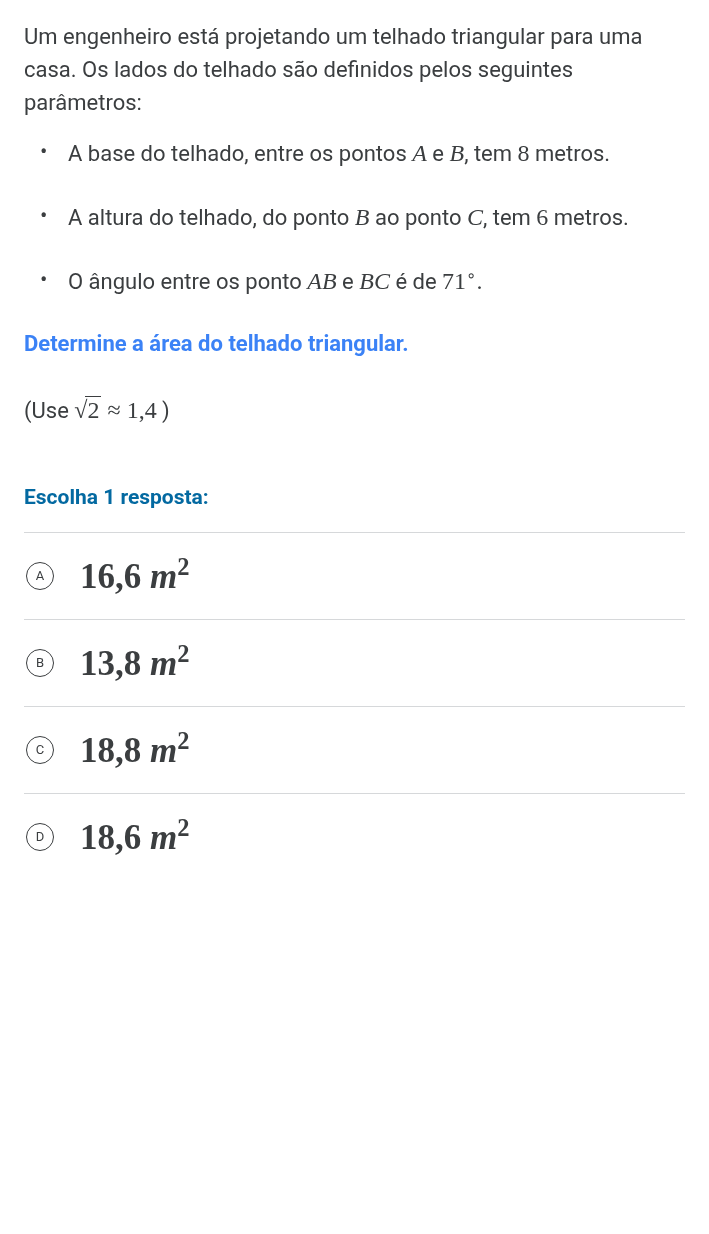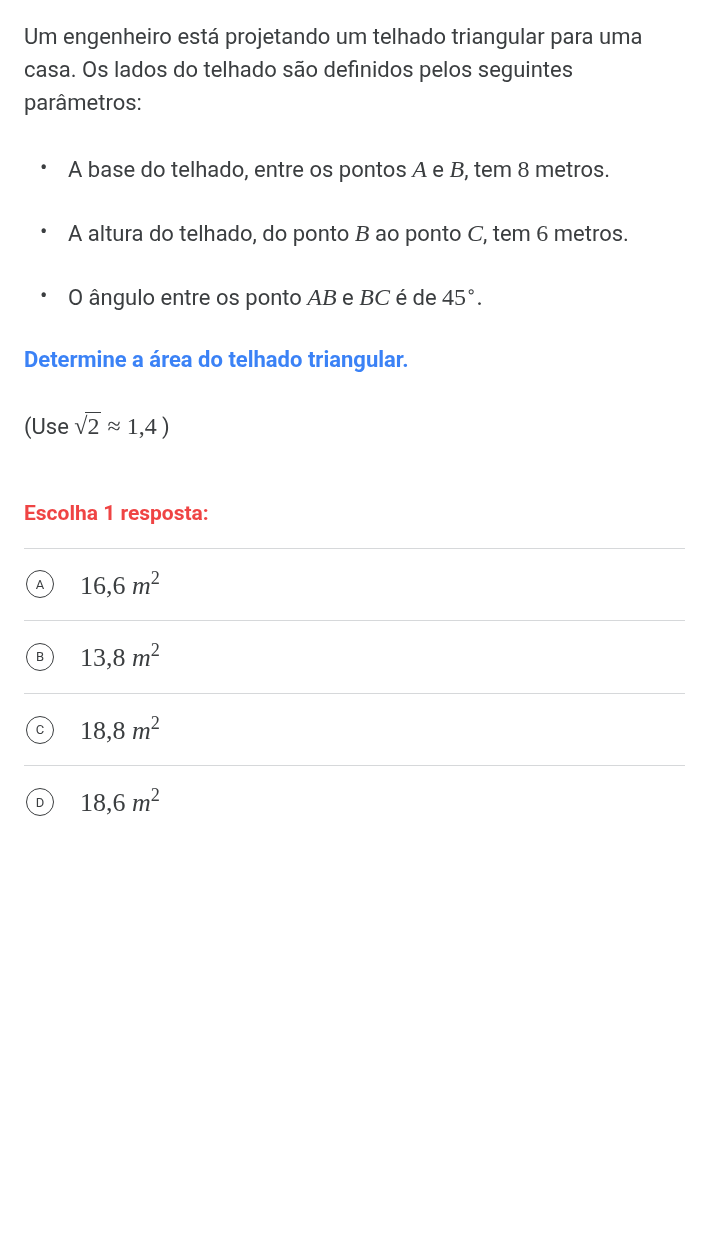--- a/index.html
+++ b/index.html
@@ -10,21 +10,21 @@
   body {
     font-family: -apple-system, BlinkMacSystemFont, "Segoe UI", Roboto, "Helvetica Neue", Arial, sans-serif;
     color: #3b3e40;
     background: #ffffff;
     padding: 20px 24px;
     width: 709px;
     font-size: 22px;
     line-height: 1.5;
   }
   .intro {
-    margin-bottom: 32px;
+    margin-bottom: 16px;
     color: #3b3e40;
   }
   .bullet-list {
     list-style: none;
     margin-bottom: 12px;
   }
   .bullet-list li {
     position: relative;
     padding-left: 44px;
     margin-bottom: 28px;
@@ -74,21 +74,21 @@
     font-size: 24px;
   }
   .sqrt-wrap .radicand {
     border-top: 1.5px solid #3b3e40;
     padding: 0 2px;
     margin-left: -2px;
   }
   .choose-label {
     font-weight: 700;
     margin-bottom: 18px;
-    color: #ef4444;
+    color: #0369a1;
     font-size: 21px;
   }
   .choices {
     border-top: 1px solid #d6d8da;
   }
   .choice {
     display: flex;
     align-items: center;
     padding: 16px 4px 16px 2px;
     border-bottom: 1px solid #d6d8da;
@@ -107,41 +107,42 @@
     justify-content: center;
     font-size: 13px;
     font-weight: 400;
     color: #3b3e40;
     margin-right: 26px;
     flex-shrink: 0;
     font-family: -apple-system, BlinkMacSystemFont, "Segoe UI", Roboto, sans-serif;
   }
   .choice-text {
     font-family: "Times New Roman", Times, serif;
-    font-size: 26px;
+    font-size: 35px;
     color: #3b3e40;
+    font-weight: bold;
   }
   .choice-text .unit {
     font-style: italic;
   }
 </style>
 </head>
 <body>
 
 <div class="intro">Um engenheiro está projetando um telhado triangular para uma casa. Os lados do telhado são definidos pelos seguintes parâmetros:</div>
 
 <ul class="bullet-list">
   <li>
     <span>A base do telhado, entre os pontos </span><span class="math-it">A</span><span> e </span><span class="math-it">B</span><span>, tem </span><span class="math-rm">8</span><span> metros.</span>
   </li>
   <li>
     <span>A altura do telhado, do ponto </span><span class="math-it">B</span><span> ao ponto </span><span class="math-it">C</span><span>, tem </span><span class="math-rm">6</span><span> metros.</span>
   </li>
   <li>
-    <span>O ângulo entre os ponto </span><span class="math-it">AB</span><span> e </span><span class="math-it">BC</span><span> é de </span><span class="math-rm">45</span><span class="supdeg math-rm">∘</span><span class="math-rm">.</span>
+    <span>O ângulo entre os ponto </span><span class="math-it">AB</span><span> e </span><span class="math-it">BC</span><span> é de </span><span class="math-rm">71</span><span class="supdeg math-rm">∘</span><span class="math-rm">.</span>
   </li>
 </ul>
 
 <div class="instruction">Determine a área do telhado triangular.</div>
 
 <div class="hint">
   <span>(Use </span><span class="sqrt-wrap"><span>√</span><span class="radicand">2</span></span><span class="math-rm"> ≈ </span><span class="math-rm">1,4</span><span> )</span>
 </div>
 
 <div class="choose-label">Escolha 1 resposta:</div>

